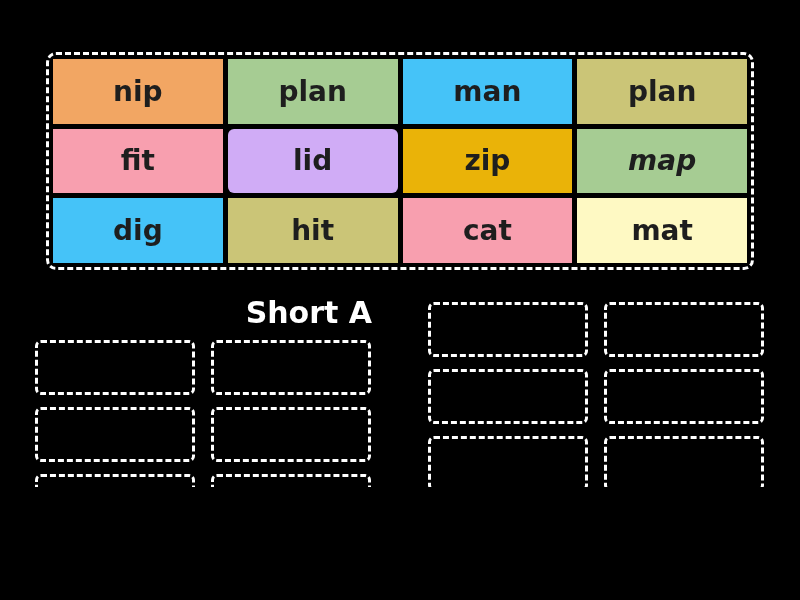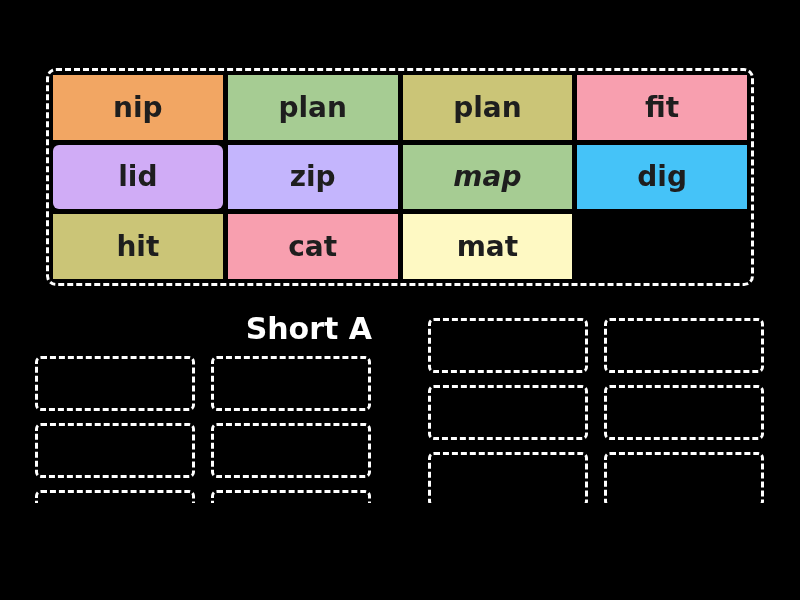--- a/index.html
+++ b/index.html
@@ -7,21 +7,20 @@
     padding: 0;
     background: #000000;
     font-family: "DejaVu Sans", "Liberation Sans", sans-serif;
   }
   .stage {
     position: relative;
     width: 800px;
     height: 487px;
     background: #000000;
     overflow: hidden;
-    margin-top: 16px;
   }
 
   
   .word-pool {
     position: absolute;
     left: 46px;
     top: 52px;
     width: 708px;
     height: 218px;
     box-sizing: border-box;
@@ -76,24 +75,25 @@
   }
 </style>
 </head>
 <body>
 
 <div class="stage">
 
   <div class="word-pool">
     <div class="word-tile" style="background-color: rgb(242, 166, 99);">nip</div>
     <div class="word-tile" style="background-color: rgb(166, 204, 147);">plan</div>
+    <div class="word-tile" style="background-color: rgb(69, 195, 248);">man</div>
     <div class="word-tile" style="background-color: rgb(203, 197, 119);">plan</div>
     <div class="word-tile" style="background-color: rgb(248, 159, 175);">fit</div>
     <div class="word-tile" style="background-color: rgb(208, 172, 246); border-radius: 6px;">lid</div>
-    <div class="word-tile" style="background-color: #c4b5fd;">zip</div>
+    <div class="word-tile" style="background-color: #eab308;">zip</div>
     <div class="word-tile" style="background-color: rgb(166, 204, 147); font-style: italic;">map</div>
     <div class="word-tile" style="background-color: rgb(69, 195, 248); text-align: right;">dig</div>
     <div class="word-tile" style="background-color: rgb(203, 197, 119);">hit</div>
     <div class="word-tile" style="background-color: rgb(248, 159, 175);">cat</div>
     <div class="word-tile" style="background-color: #fef9c3;">mat</div>
   </div>
 
   <div class="group group-a">
     <div class="group-label">Short A</div>
     <div class="slot-grid">

